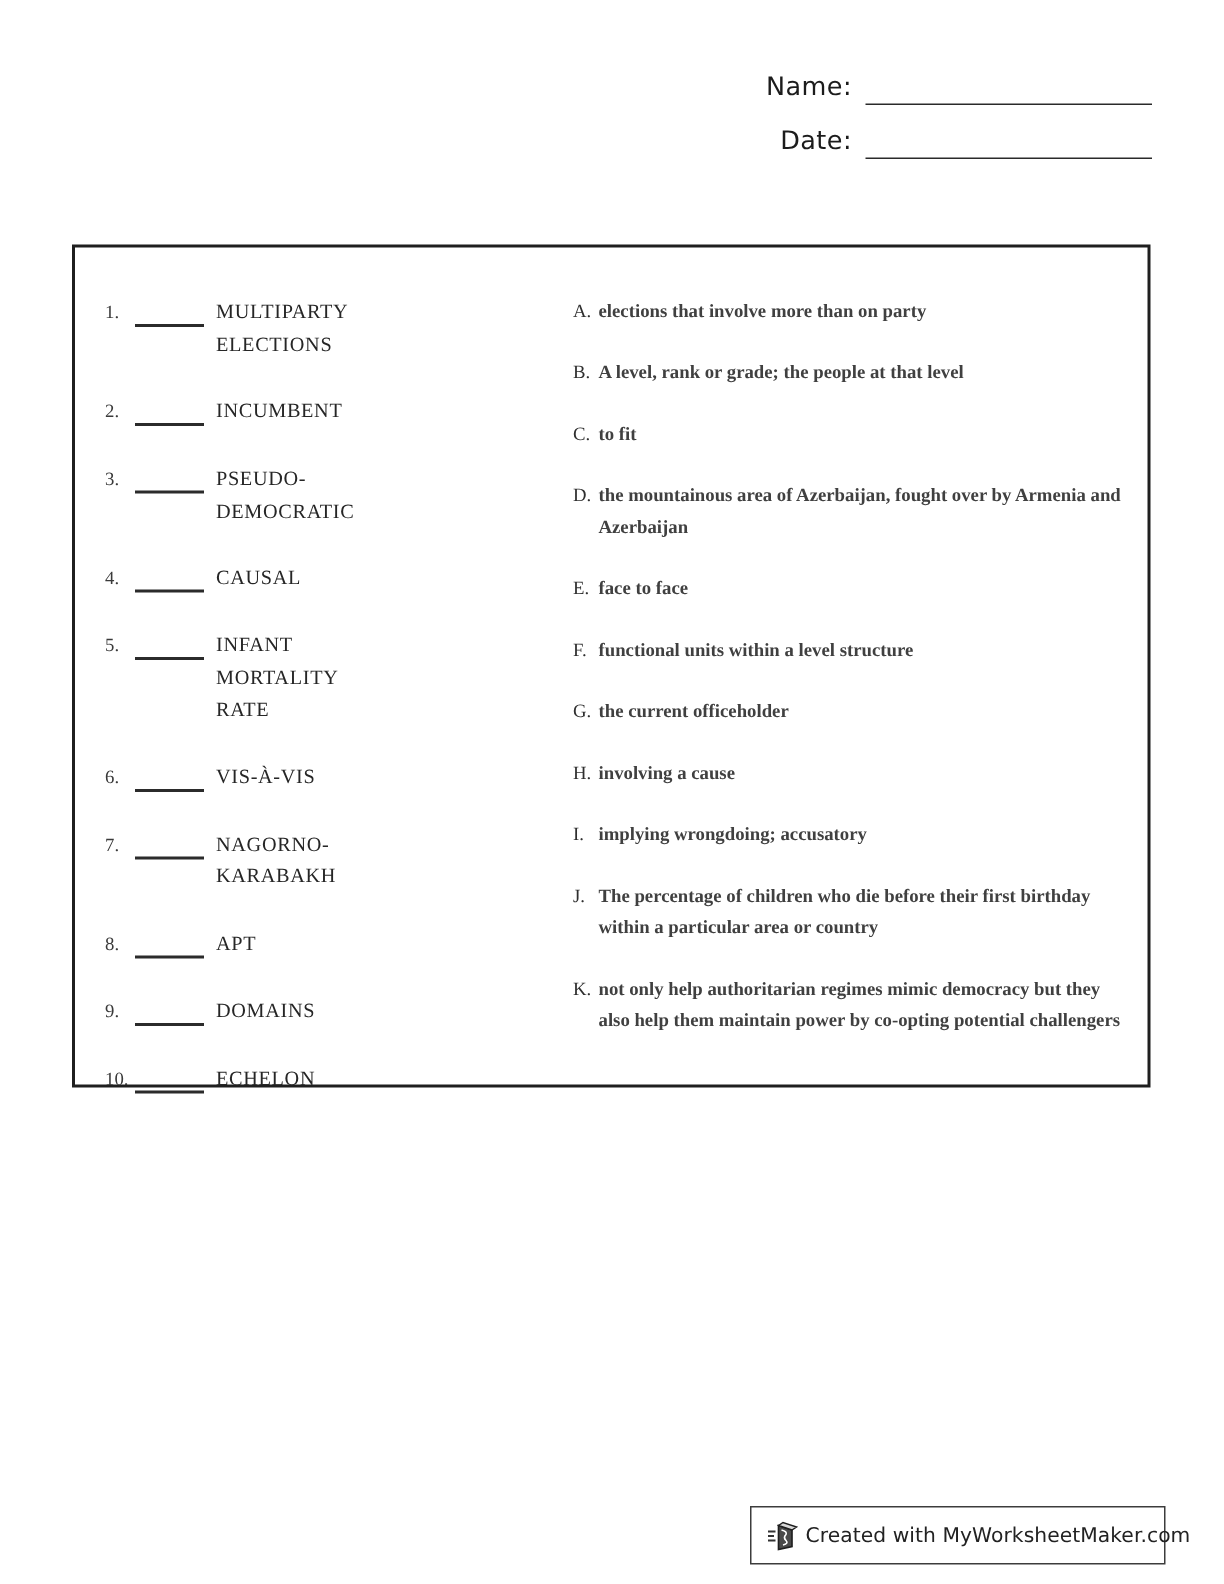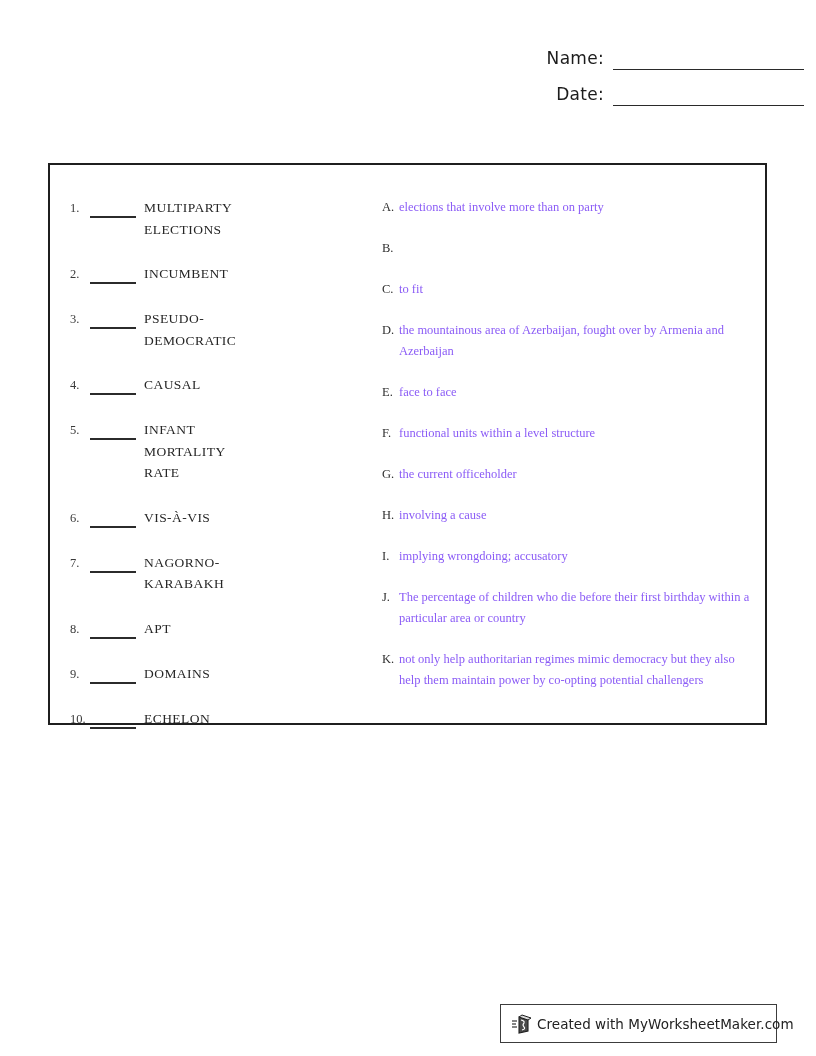--- a/index.html
+++ b/index.html
@@ -15,21 +15,20 @@
     color: #1a1a1a;
     overflow: hidden;
   }
 
   
   #header-block {
     position: absolute;
     top: 48px;
     left: 0;
     width: 768px;
-    margin-left: 36px;
   }
   .hdr-row {
     display: flex;
     align-items: flex-end;
     justify-content: flex-end;
     margin-bottom: 14px;
   }
   .hdr-label {
     font-family: "DejaVu Sans", sans-serif;
     font-size: 17px;
@@ -114,25 +113,26 @@
     line-height: 21px;
   }
   .def-letter {
     flex: 0 0 auto;
     width: 17px;
     font-size: 12.5px;
     color: #2f2f2f;
   }
   .def-text {
     font-size: 12.5px;
-    color: #8b5cf6;
+    color: #404040;
     line-height: 21px;
     max-width: 358px;
     text-indent: 0;
     padding-left: 0;
+    font-weight: bold;
   }
 
   
   #footer-badge {
     position: absolute;
     left: 500px;
     top: 1004px;
     width: 277px;
     height: 39px;
     border: 1.4px solid #3c3c3c;
@@ -230,20 +230,21 @@
         </div>
       </div>
 
     <div id="definitions-column">
         <div class="def-item">
           <span class="def-letter">A.</span>
           <span class="def-text">elections that involve more than on party</span>
         </div>
         <div class="def-item">
           <span class="def-letter">B.</span>
+          <span class="def-text">A level, rank or grade; the people at that level</span>
         </div>
         <div class="def-item">
           <span class="def-letter">C.</span>
           <span class="def-text">to fit</span>
         </div>
         <div class="def-item">
           <span class="def-letter">D.</span>
           <span class="def-text">the mountainous area of Azerbaijan, fought over by Armenia and Azerbaijan</span>
         </div>
         <div class="def-item">

